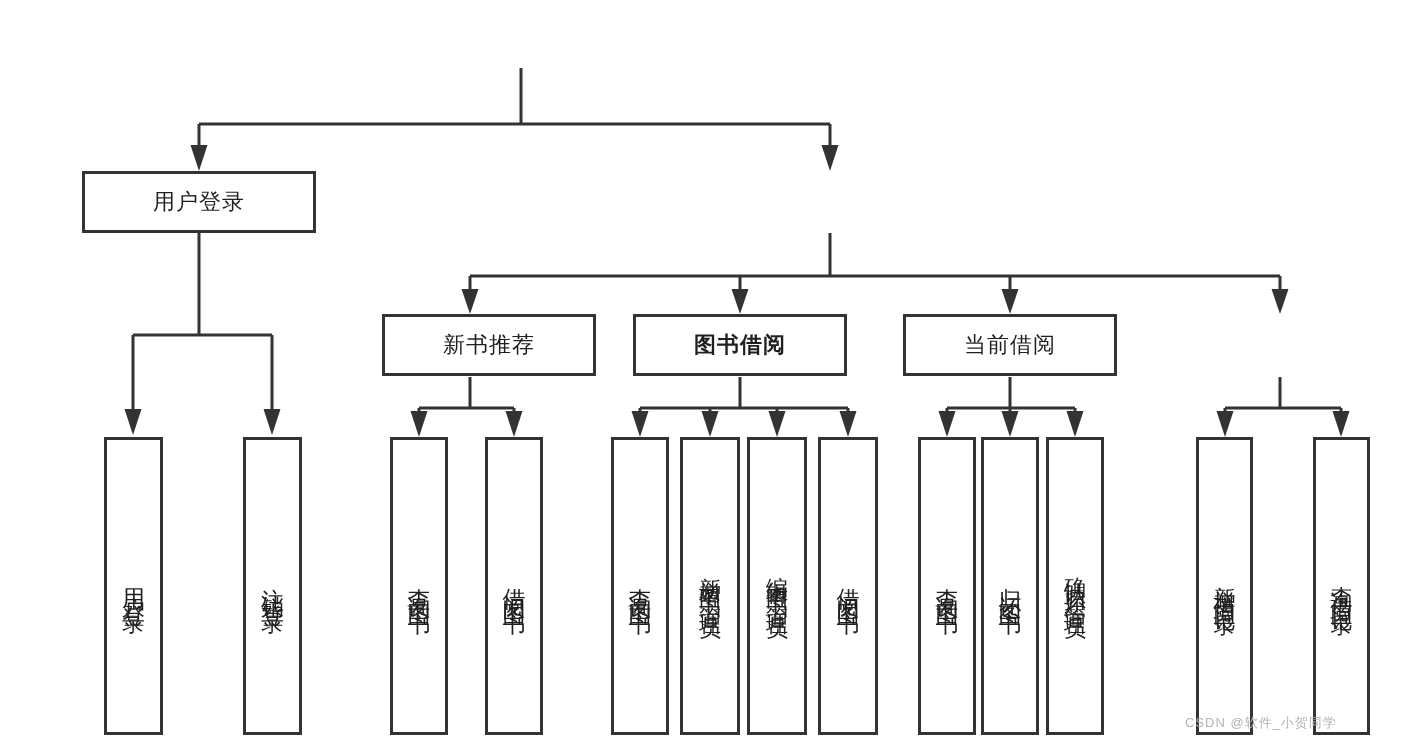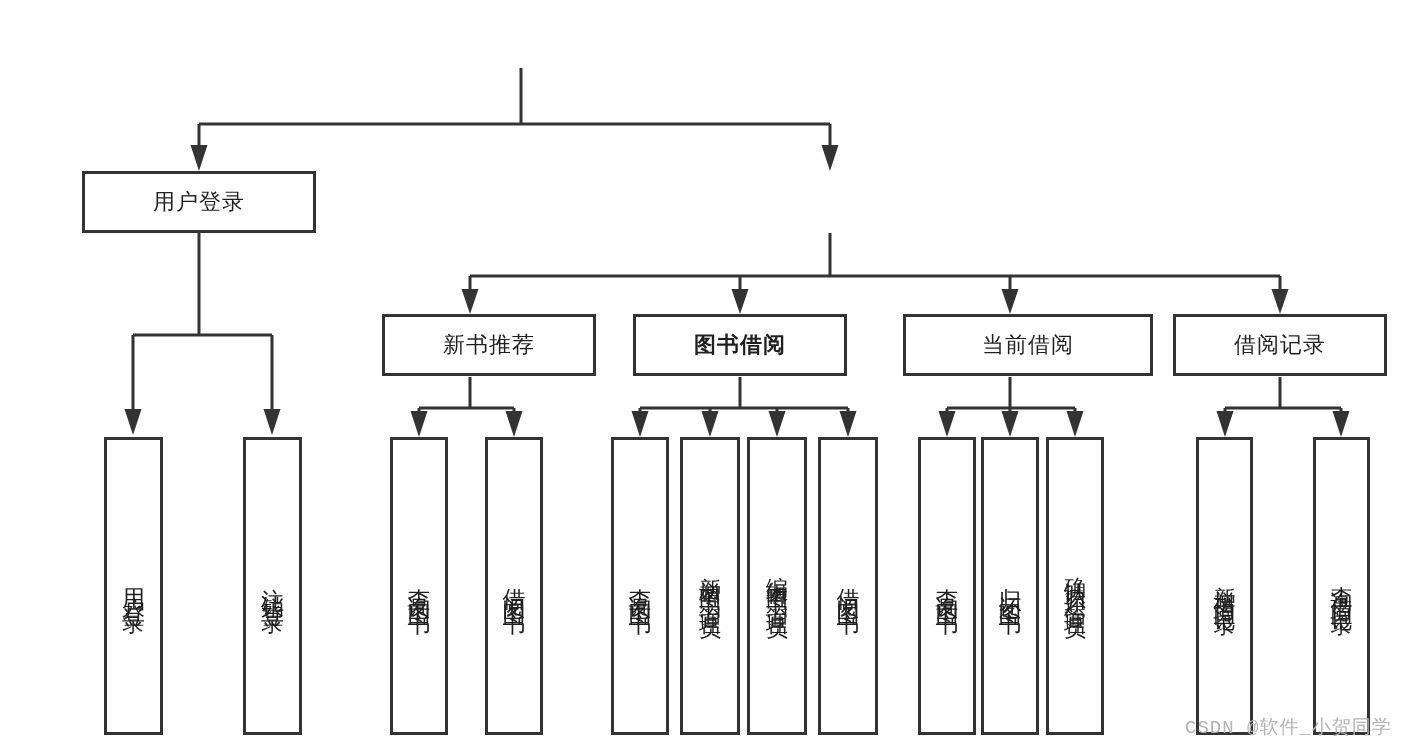--- a/index.html
+++ b/index.html
@@ -50,46 +50,45 @@
   .leaf.long .vtext {
     font-size: 22px;
     letter-spacing: 6px;
   }
   
   .n-root { left: 20px;  top: 18px;  width: 1000px; height: 50px; }
   .n-l2a  { left: 82px;  top: 171px; width: 234px;  height: 62px; }
   .n-l2b  { left: 713px; top: 171px; width: 234px;  height: 62px; }
   .n-l3a  { left: 382px; top: 314px; width: 214px;  height: 62px; }
   .n-l3b  { left: 633px; top: 314px; width: 214px;  height: 62px; font-weight: bold; }
-  .n-l3c  { left: 903px; top: 314px; width: 250px;  height: 62px; }
+  .n-l3c  { left: 903px; top: 314px; width: 214px;  height: 62px; }
   .n-l3d  { left: 1173px;top: 314px; width: 214px;  height: 62px; }
   .leaf   { top: 437px; height: 298px; }
   .n-a1 { left: 104px;  width: 59px; }
   .n-a2 { left: 243px;  width: 59px; }
   .n-b1 { left: 390px;  width: 58px; }
   .n-b2 { left: 485px;  width: 58px; }
   .n-c1 { left: 611px;  width: 58px; }
   .n-c2 { left: 680px;  width: 60px; }
   .n-c3 { left: 747px;  width: 60px; }
   .n-c4 { left: 818px;  width: 60px; }
   .n-d1 { left: 918px;  width: 58px; }
   .n-d2 { left: 981px;  width: 58px; }
   .n-d3 { left: 1046px; width: 58px; }
   .n-e1 { left: 1196px; width: 57px; }
   .n-e2 { left: 1313px; width: 57px; }
   .watermark {
     position: absolute;
     left: 1185px;
     top: 714px;
     z-index: 5;
-    font-size: 19px;
+    font-size: 13px;
     letter-spacing: 1px;
     color: #b3b3b3;
     white-space: nowrap;
-    font-family: Liberation Mono, monospace;
   }
 </style>
 </head>
 <body>
 
 <div class="canvas">
 
   <svg class="connectors" viewBox="0 0 1405 747" xmlns="http://www.w3.org/2000/svg">
     <g stroke="#333333" stroke-width="3" fill="none">
       <path d="M521,68 V124 M199,124 H830 M199,124 V151 M830,124 V151"></path>
@@ -130,23 +129,20 @@
 
   <div class="node n-l3a">
     <span class="hlabel">新书推荐</span>
   </div>
   <div class="node n-l3b">
     <span class="hlabel">图书借阅</span>
   </div>
   <div class="node n-l3c">
     <span class="hlabel">当前借阅</span>
   </div>
-  <div class="node n-l3d">
-    <span class="hlabel">借阅记录</span>
-  </div>
 
   <div class="node leaf n-a1">
     <span class="vtext">用户登录</span>
   </div>
   <div class="node leaf n-a2">
     <span class="vtext">注销登录</span>
   </div>
 
   <div class="node leaf n-b1">
     <span class="vtext">查询图书</span>

